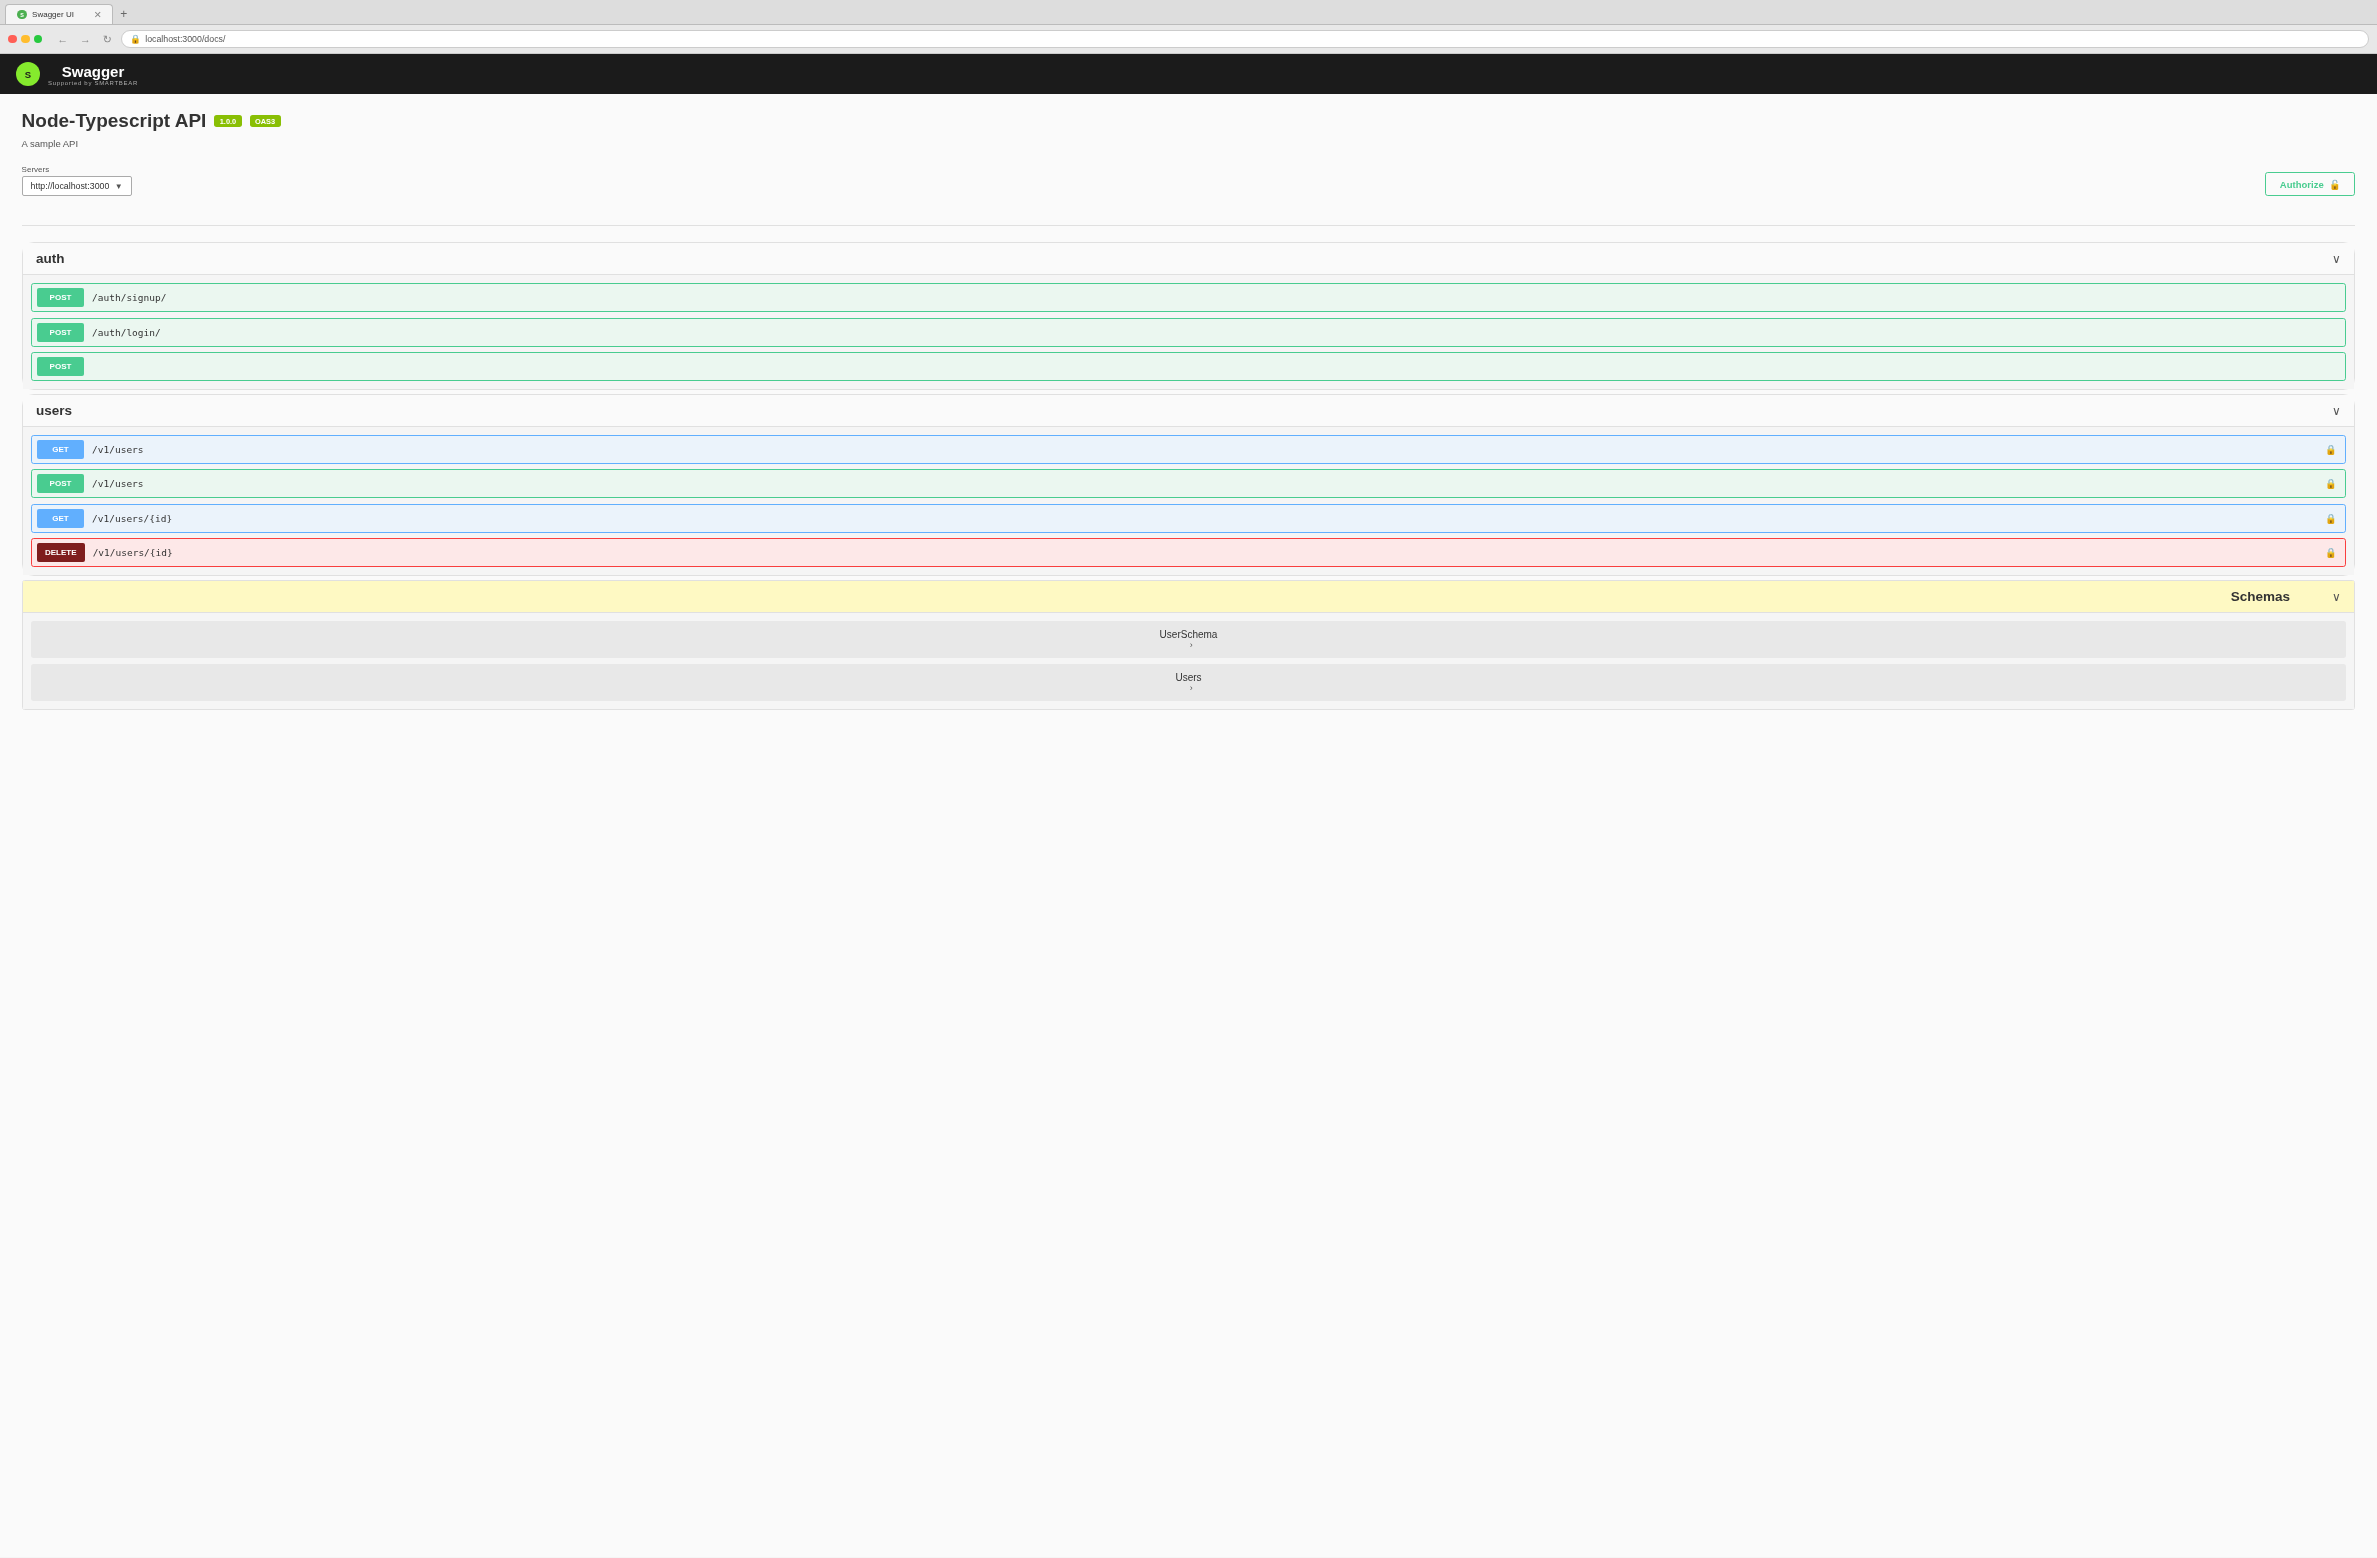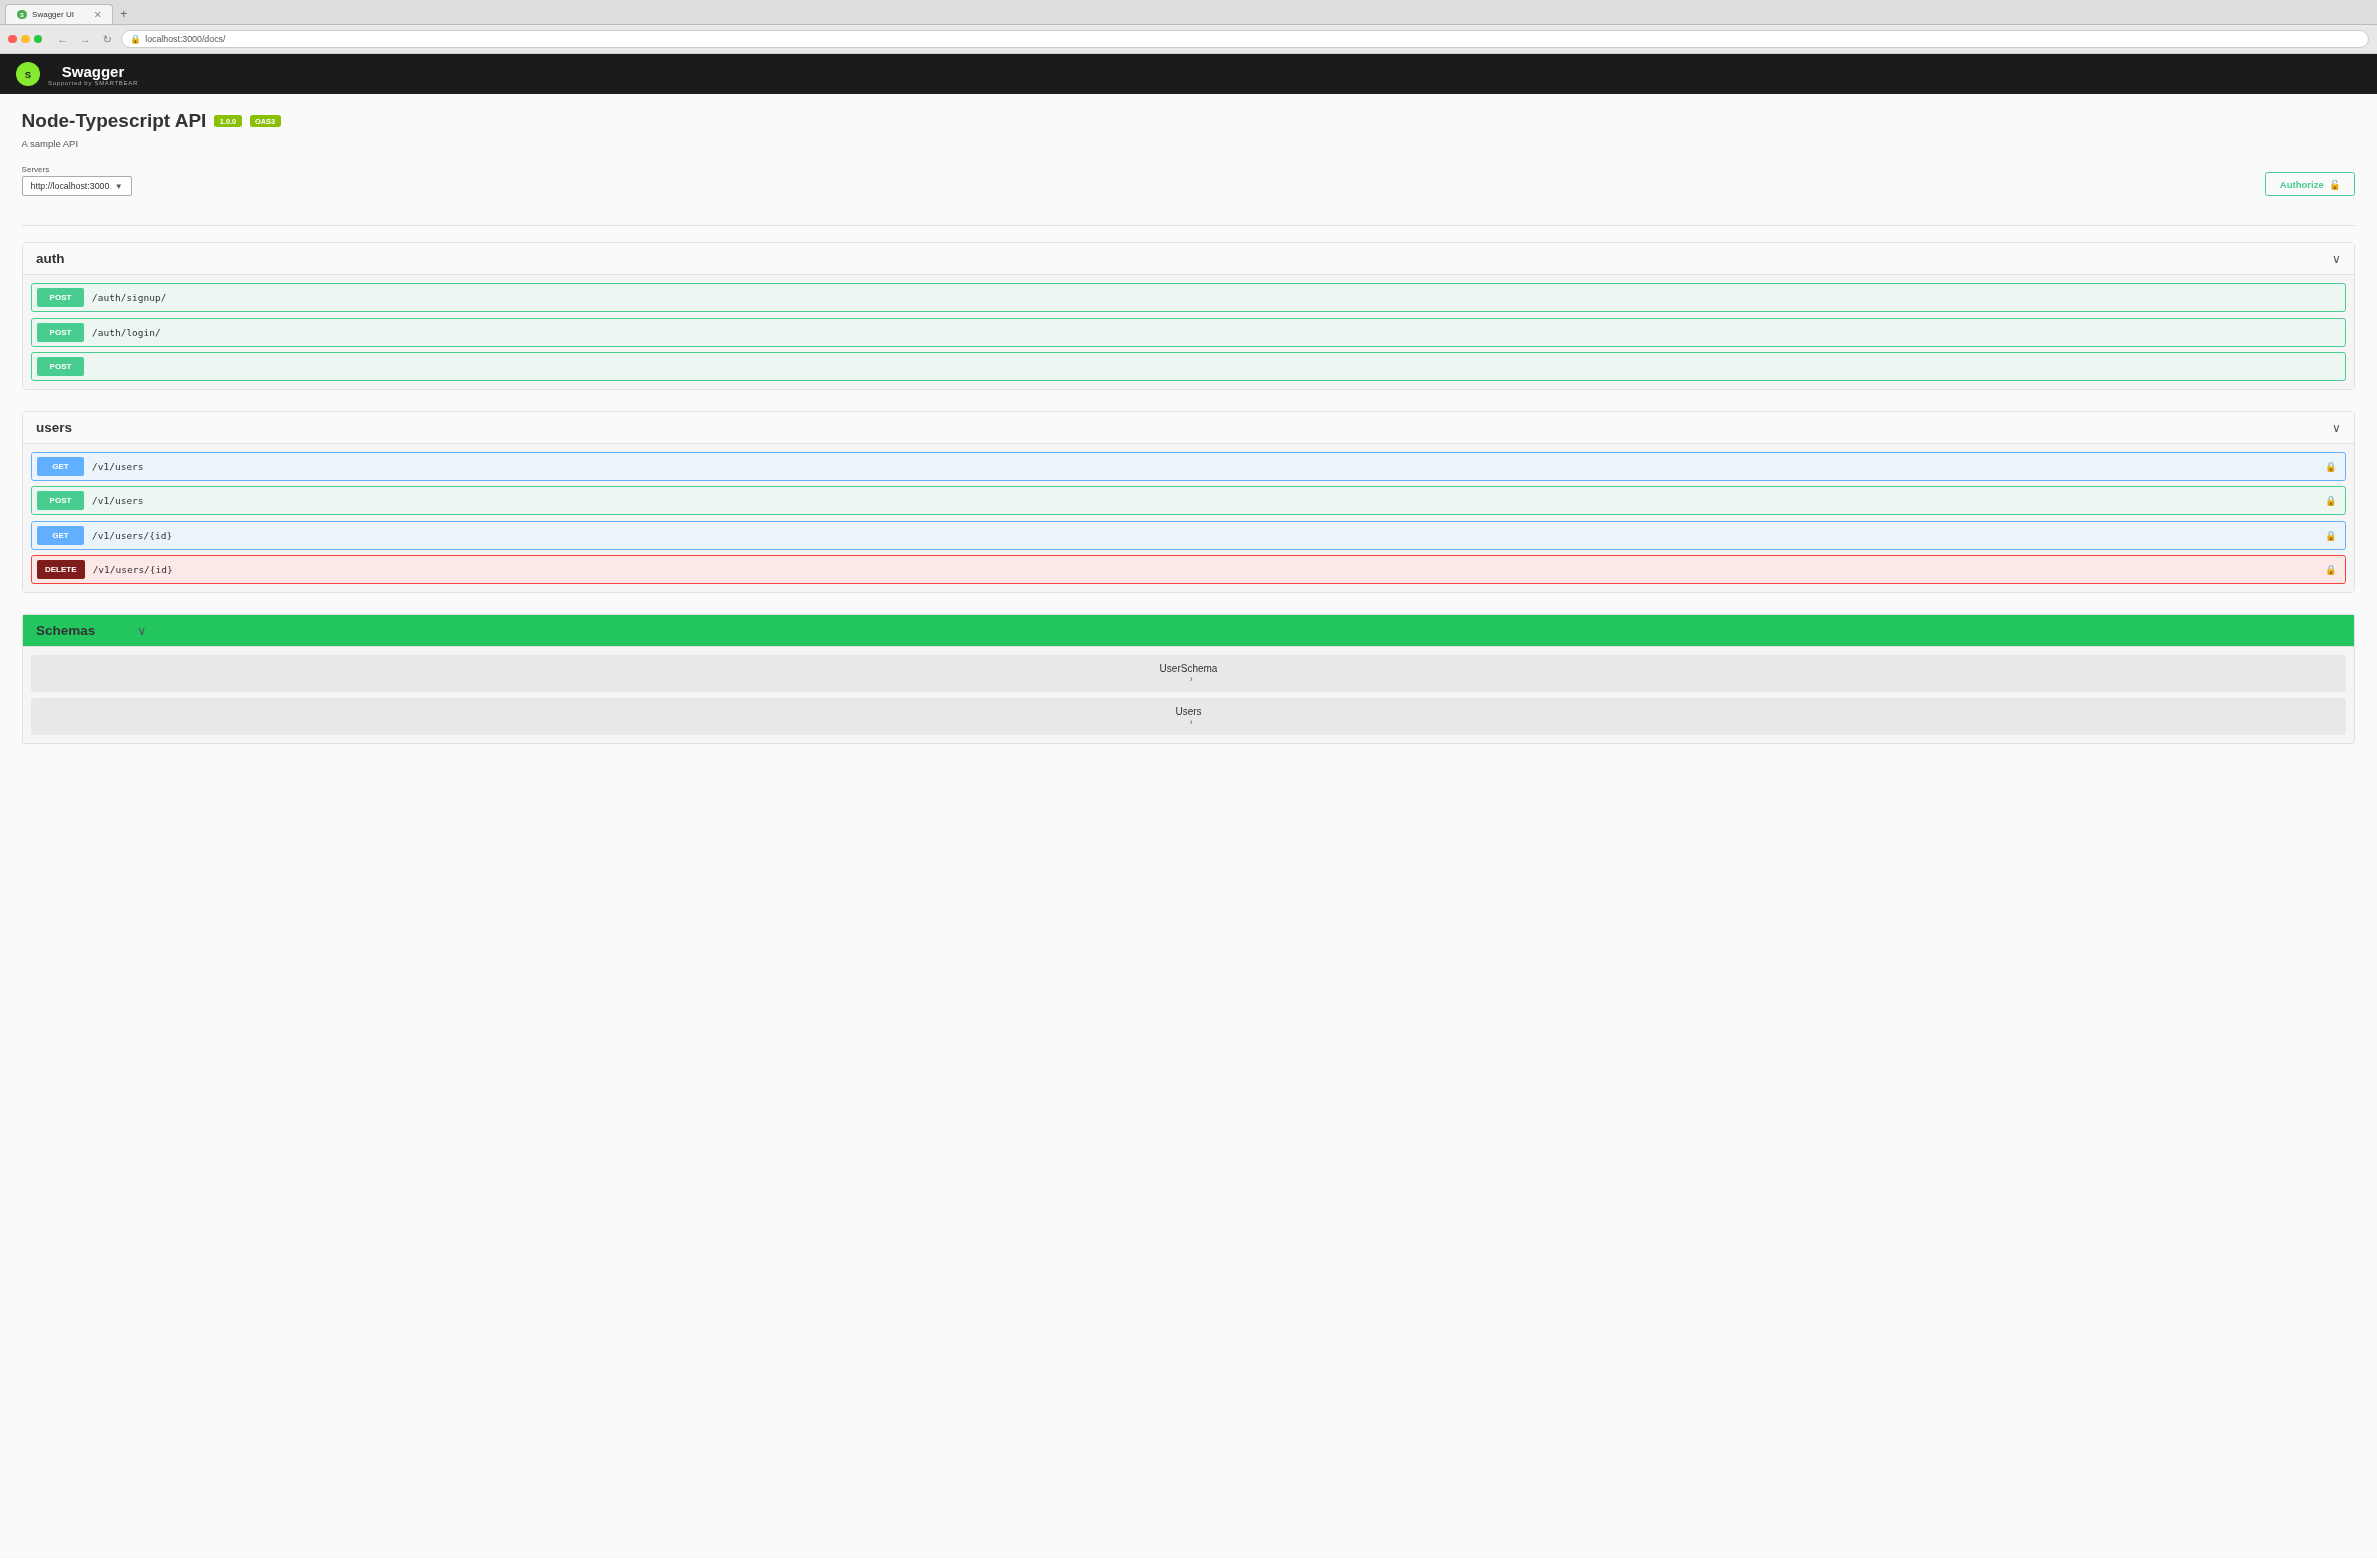--- a/index.html
+++ b/index.html
@@ -198,22 +198,22 @@
       padding: 5.4px 13.5px;
       border-radius: 2.7px;
       font-size: 9.5px;
       font-weight: bold;
       cursor: pointer;
     }
 
     
     .api-group {
       border: 0.7px solid #e0e0e0;
-      border-radius: 4px;
-      margin-bottom: 21px;
+      border-radius: 12px;
+      margin-bottom: 4px;
       background: white;
     }
     .group-header {
       display: flex;
       justify-content: space-between;
       align-items: center;
       padding: 8px 13.5px;
       background: #fafafa;
       border-bottom: 0.7px solid #e0e0e0;
       cursor: pointer;
@@ -273,24 +273,24 @@
 
     
     .schemas-section {
       border: 0.7px solid #e0e0e0;
       border-radius: 2.7px;
       background: white;
       margin-bottom: 13.5px;
     }
     .schemas-header {
       display: flex;
-      justify-content: flex-start;
+      justify-content: flex-end;
       align-items: center;
       padding: 8px 13.5px;
-      background: #22c55e;
+      background: #fef9c3;
       border-bottom: 0.7px solid #e0e0e0;
       cursor: pointer;
       gap: 42px;
     }
     .schemas-title { font-size: 13.5px; font-weight: bold; color: #333; }
     .schema-body { padding: 8px; background: #f5f5f5; }
     .schema-item {
       display: flex;
       align-items: center;
       padding: 8px 10.8px;

